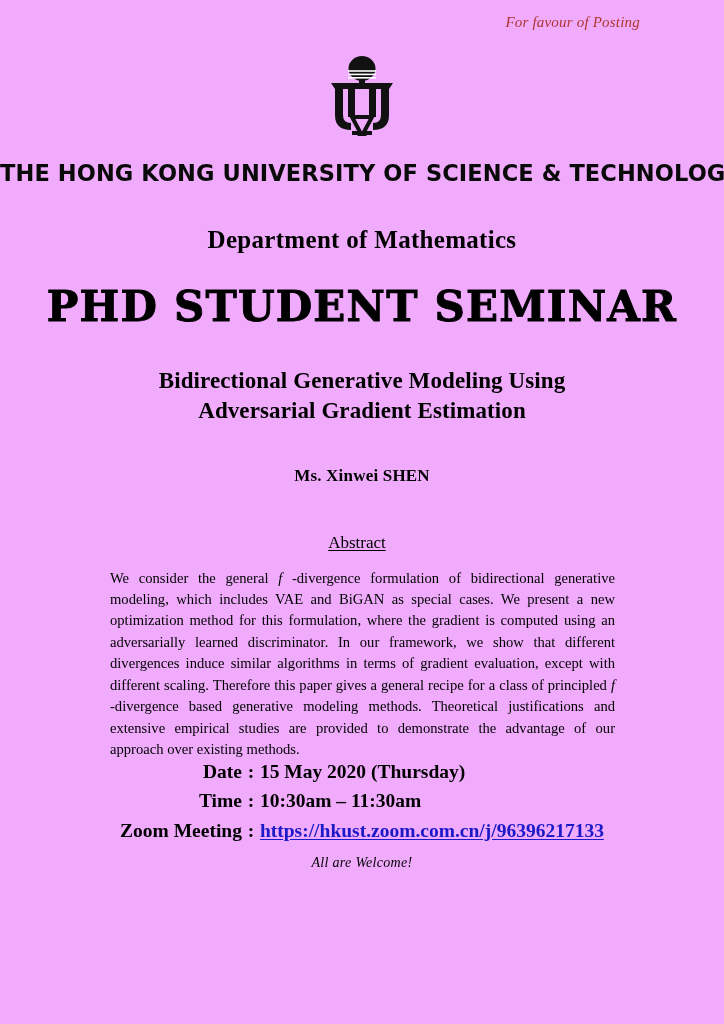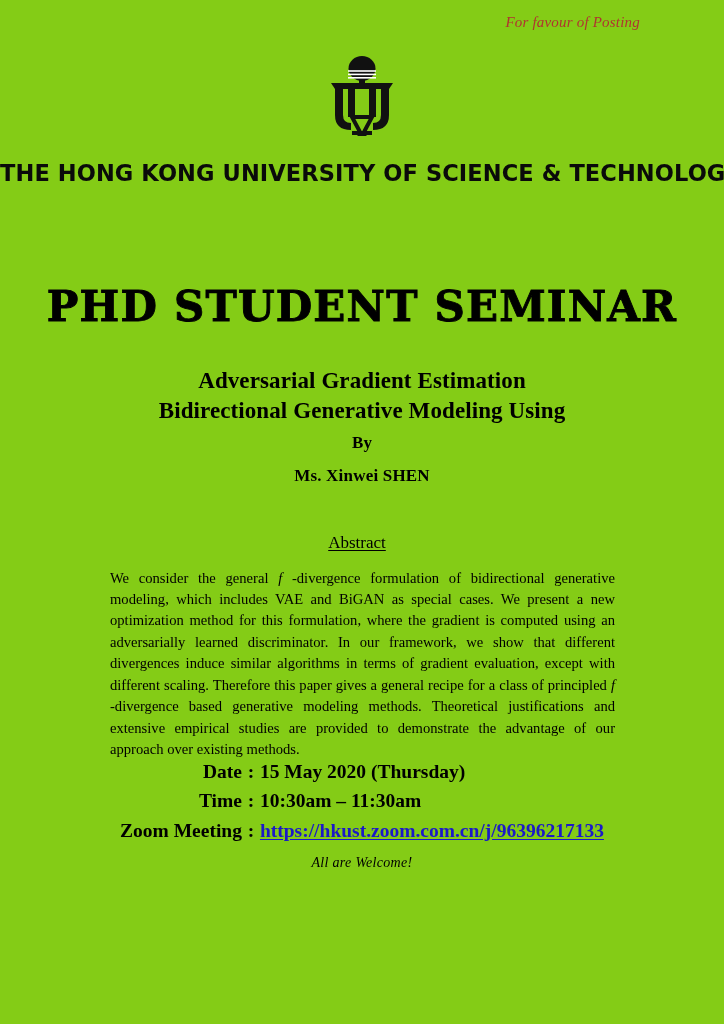--- a/index.html
+++ b/index.html
@@ -11,21 +11,21 @@
     width: 724px;
     height: 1024px;
     position: relative;
     font-family: "Liberation Serif", "DejaVu Serif", serif;
     color: #000000;
     overflow: hidden;
   }
   .page {
     position: absolute;
     inset: 0;
-    background: #84cc16;
+    background: #f0abfc;
   }
 
   
   .posting-note {
     position: absolute;
     top: 14px;
     right: 84px;
     font-style: italic;
     font-size: 15px;
     color: #b03430;
@@ -219,29 +219,29 @@
       <path d="M51 34 L44 34 L44 62 L51 62 Z" fill="#111111"></path>
 
       <path d="M27 62 L47 62 L39.5 76 L39.5 79 L34.5 79 L34.5 76 Z" fill="none" stroke="#111111" stroke-width="4"></path>
 
       <rect x="27" y="76" width="20" height="4" fill="#111111"></rect>
     </svg>
   </div>
 
   <div class="university">THE HONG KONG UNIVERSITY OF SCIENCE &amp; TECHNOLOGY</div>
 
+  <div class="department">Department of Mathematics</div>
 
   <div class="seminar-type">PHD STUDENT SEMINAR</div>
 
   <div class="talk-title">
+    <div>Bidirectional Generative Modeling Using</div>
     <div>Adversarial Gradient Estimation</div>
-    <div>Bidirectional Generative Modeling Using</div>
-  </div>
-
-  <div class="by-label">By</div>
+  </div>
+
 
   <div class="speaker">Ms. Xinwei SHEN</div>
 
   <div class="abstract-heading">
     <span>Abstract</span>
   </div>
 
   <p class="abstract-body">
     <span>We consider the general </span><span class="mvar">f</span><span> -divergence formulation of bidirectional generative modeling, which includes VAE and BiGAN as special cases. We present a new optimization method for this formulation, where the gradient is computed using an adversarially learned discriminator. In our framework, we show that different divergences induce similar algorithms in terms of gradient evaluation, except with different scaling. Therefore this paper gives a general recipe for a class of principled </span><span class="mvar">f</span><span> -divergence based generative modeling methods. Theoretical justifications and extensive empirical studies are provided to demonstrate the advantage of our approach over existing methods.</span>
   </p>

